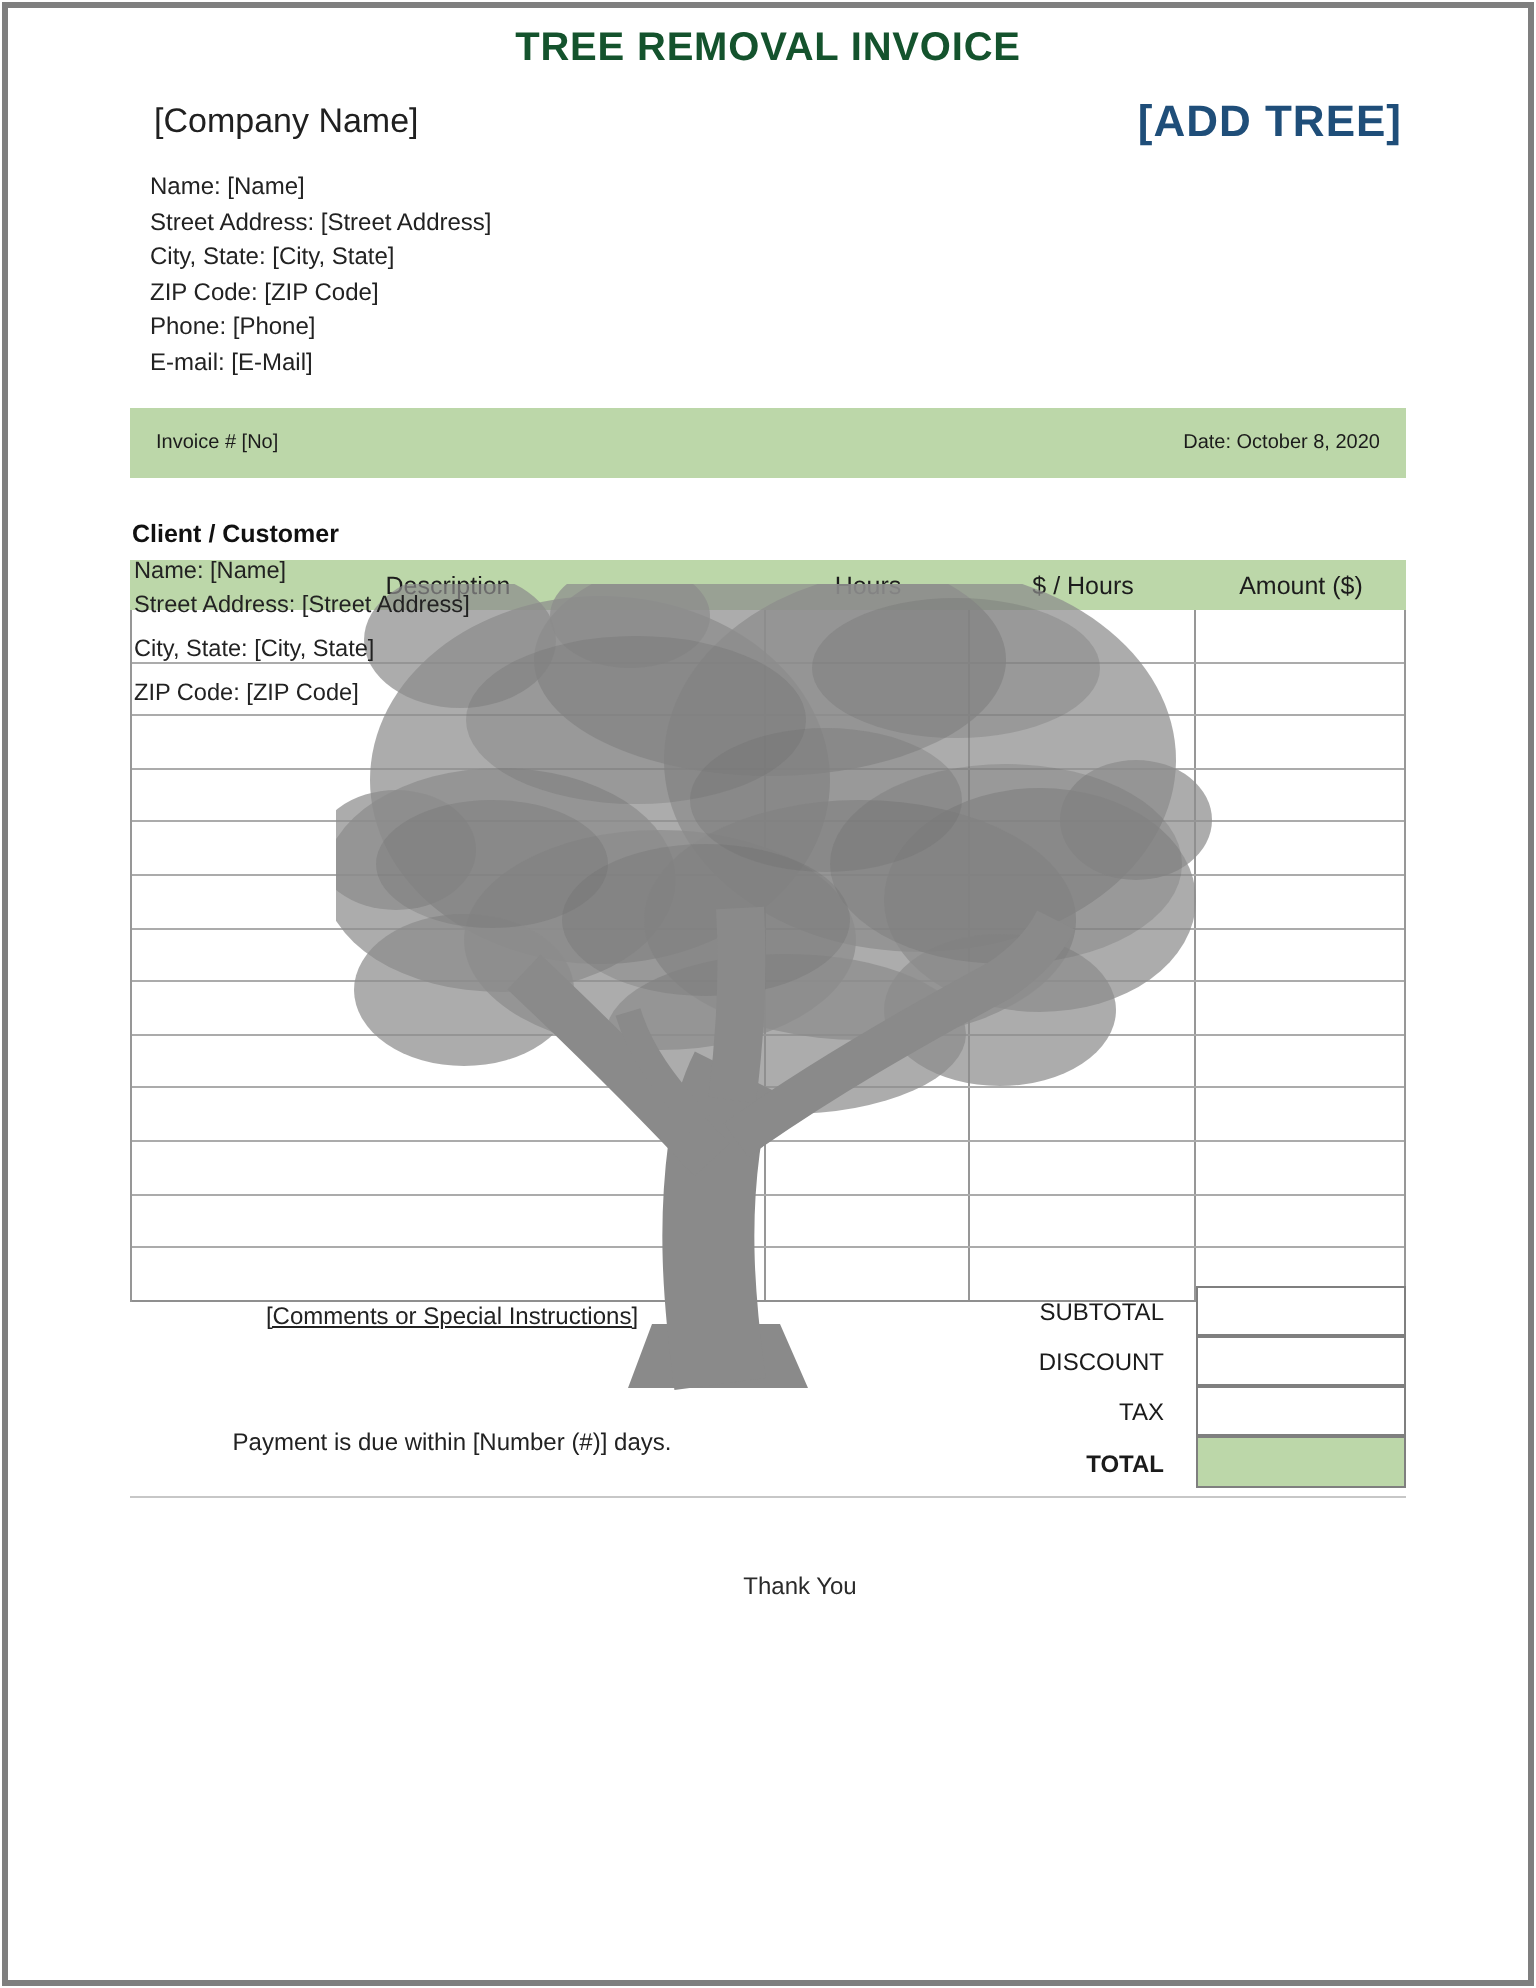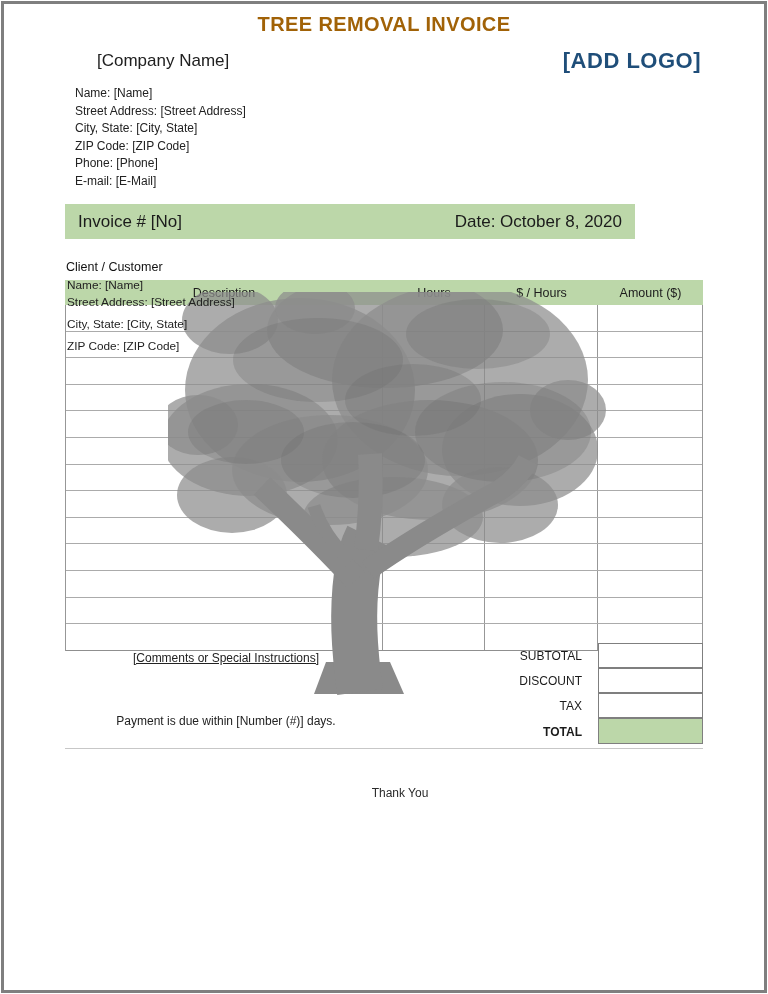--- a/index.html
+++ b/index.html
@@ -3,33 +3,33 @@
 <meta charset="utf-8">
 <style>
   html,body{margin:0;padding:0;}
   body{
     width:768px;height:994px;position:relative;background:#ffffff;
     font-family:"Liberation Sans", sans-serif;color:#1e1e1e;overflow:hidden;
   }
   .frame{position:absolute;left:1px;top:1px;right:1px;bottom:1px;border:3px solid #7f7f7f;pointer-events:none;z-index:50;}
   .abs{position:absolute;}
 
-  .doc-title{left:0;top:13px;width:768px;text-align:center;font-size:20px;font-weight:bold;letter-spacing:.4px;color:#a16207;}
-  .company-name{left:77px;top:51px;font-size:17px;color:#202020;margin-left:20px;}
+  .doc-title{left:0;top:13px;width:768px;text-align:center;font-size:20px;font-weight:bold;letter-spacing:.4px;color:#14532d;}
+  .company-name{left:77px;top:51px;font-size:17px;color:#202020;}
   .add-logo{right:67px;top:48px;font-size:22px;font-weight:bold;letter-spacing:.5px;color:var(--logo-blue,#1f4e79);}
   .address-block{left:75px;top:85px;font-size:12px;line-height:17.6px;color:#222;}
 
-  .invoice-bar{left:65px;top:204px;width:570px;height:35px;background:var(--green,#bcd7a9);
-    display:flex;align-items:center;justify-content:space-between;padding:11px 13px;box-sizing:border-box;font-size:17px;color:#1b1b1b;}
+  .invoice-bar{left:65px;top:204px;width:638px;height:35px;background:var(--green,#bcd7a9);
+    display:flex;align-items:center;justify-content:space-between;padding:11px 13px;box-sizing:border-box;font-size:10px;color:#1b1b1b;}
 
   .items-table{left:65px;top:268px;width:638px;}
   .items-header{height:25px;background:var(--green,#bcd7a9);display:grid;grid-template-columns:318px 102px 113px 105px;
     align-items:center;font-size:12.5px;color:#1c1c1c;margin-top:12px;}
   .items-header .hcell{text-align:center;}
-  .client-heading{position:absolute;left:1px;top:-8px;font-size:12.5px;font-weight:normal;color:#111;white-space:nowrap;}
+  .client-heading{position:absolute;left:1px;top:-8px;font-size:12.5px;font-weight:bold;color:#111;white-space:nowrap;}
   .client-name{position:absolute;left:2px;top:10px;font-size:11.8px;color:#222;white-space:nowrap;z-index:6;}
   .items-body{height:346px;border-left:1px solid #979797;border-right:1px solid #979797;display:flex;flex-direction:column;}
   .irow{flex:1;display:grid;grid-template-columns:317px 102px 113px 105px;border-bottom:1px solid #ababab;}
   .irow .cell{border-right:1px solid #979797;}
   .irow .cell:last-child{border-right:none;}
   .irow:last-child{border-bottom:1px solid #8f8f8f;}
   .client-overlay{position:absolute;left:2px;font-size:11.8px;color:#222;white-space:nowrap;z-index:6;}
 
   .tree{left:168px;top:292px;z-index:5;pointer-events:none;}
 
@@ -47,21 +47,21 @@
   .thank-you{left:0;top:786px;width:768px;text-align:center;font-size:12px;color:#2a2a2a;padding-left:16px;}
 </style>
 </head>
 <body style="--green: #bcd7a9; --logo-blue: #1f4e79;">
 
 <div class="frame"></div>
 
 <div class="abs doc-title">TREE REMOVAL INVOICE</div>
 
 <div class="abs company-name">[Company Name]</div>
-<div class="abs add-logo">[ADD LOGO]</div>
+<div class="abs add-logo">[ADD TREE]</div>
 
 <div class="abs address-block" id="address-block">
     <div>Name: [Name]</div>
     <div>Street Address: [Street Address]</div>
     <div>City, State: [City, State]</div>
     <div>ZIP Code: [ZIP Code]</div>
     <div>Phone: [Phone]</div>
     <div>E-mail: [E-Mail]</div>
   </div>
 

